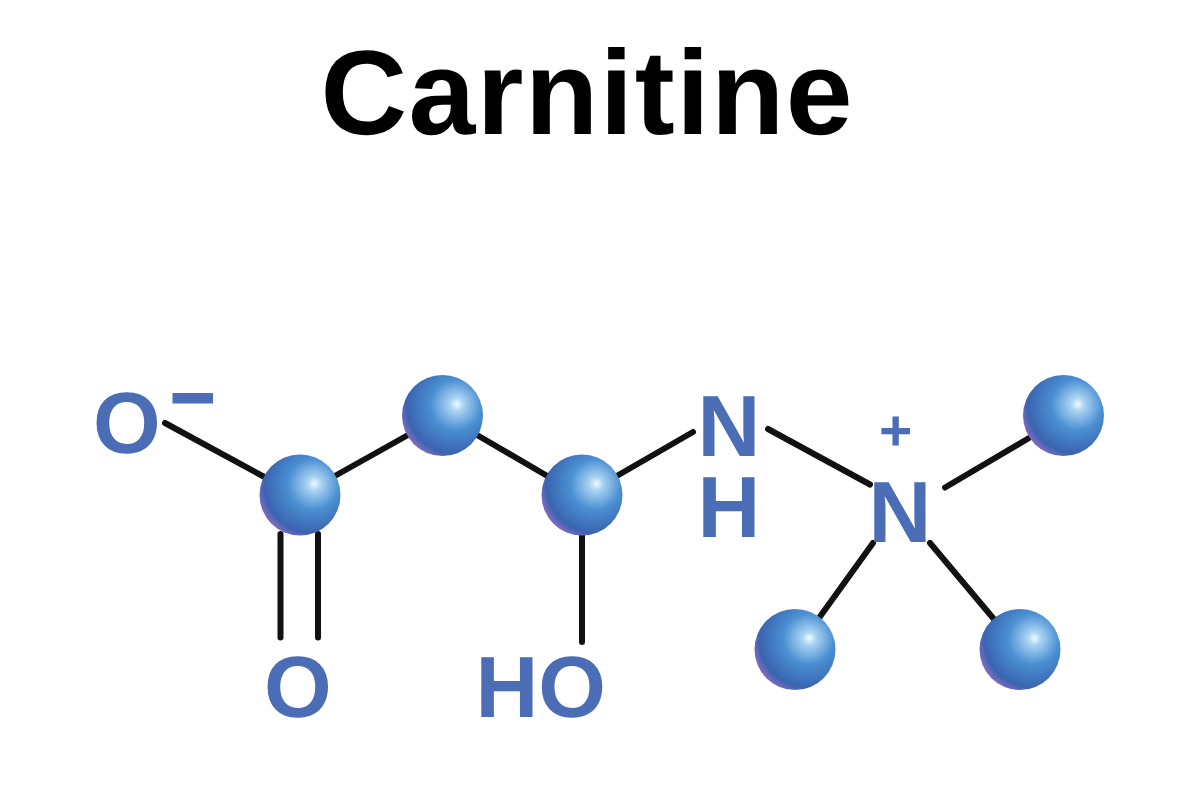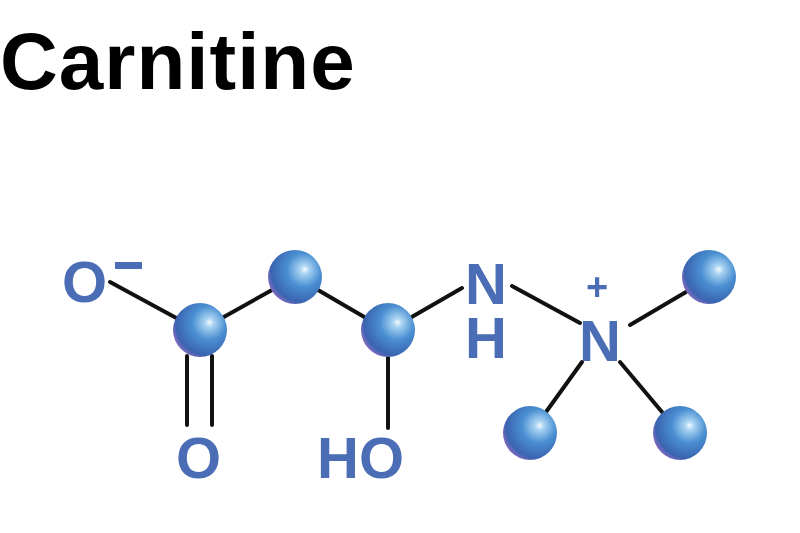--- a/index.html
+++ b/index.html
@@ -1,18 +1,18 @@
 <!DOCTYPE html>
 <html><head>
   <meta charset="utf-8">
   <style>
     html, body { margin: 0; padding: 0; background: #ffffff; }
     body { width: 800px; height: 533px; position: relative; overflow: hidden; }
     .title {
-      position: absolute; left: 0; top: 22px; width: 783px; 
+      position: absolute; left: 0; top: 22px; width: 783px; text-align: center;
       font-family: "Liberation Sans", sans-serif; font-weight: bold;
       font-size: 80px; color: #000; letter-spacing: 1px; line-height: 1;
     }
     svg.mol { position: absolute; left: 0; top: 0; }
     .atom-label {
       font-family: "Liberation Sans", sans-serif; font-weight: bold;
       fill: #4a6db5;
     }
   </style>
 </head>

